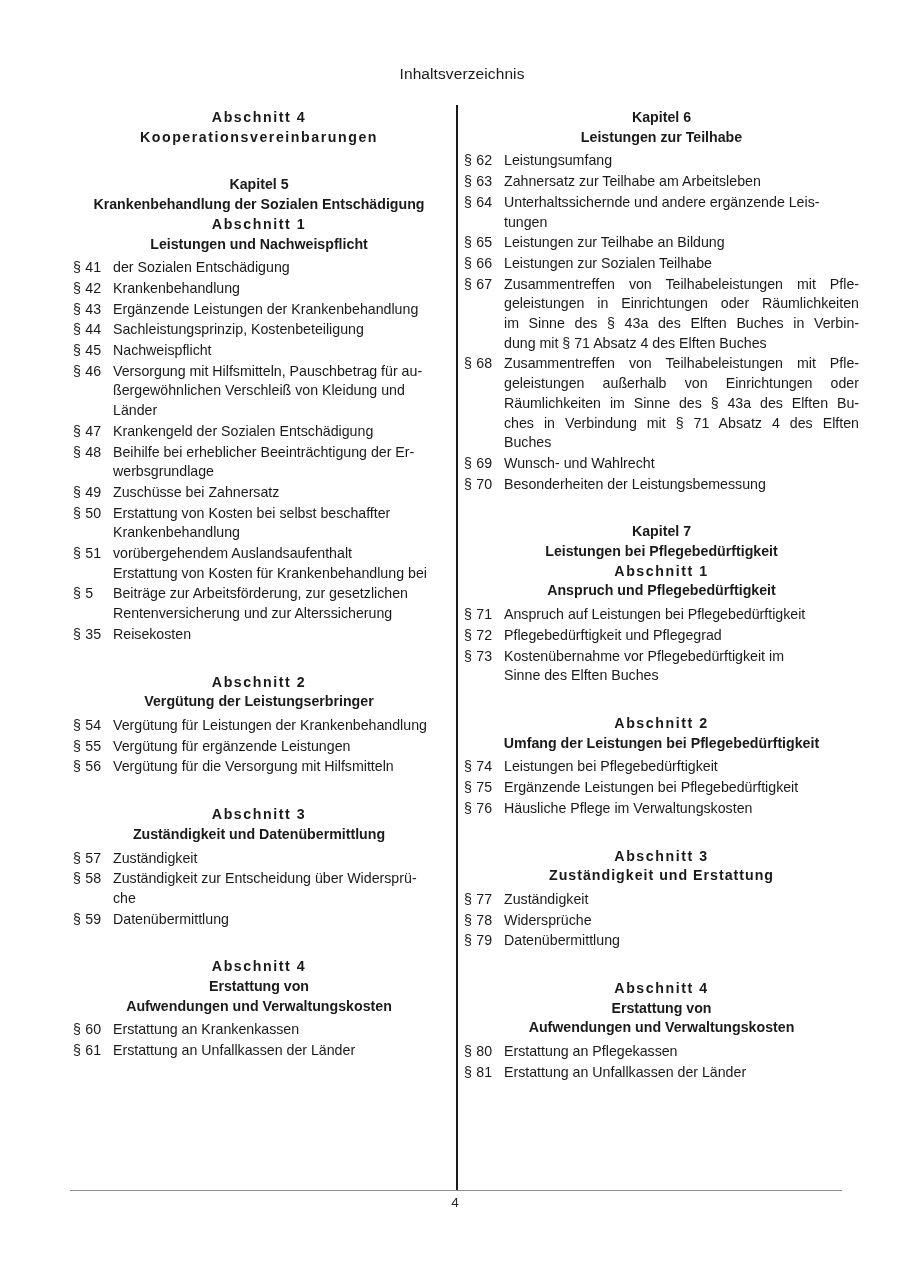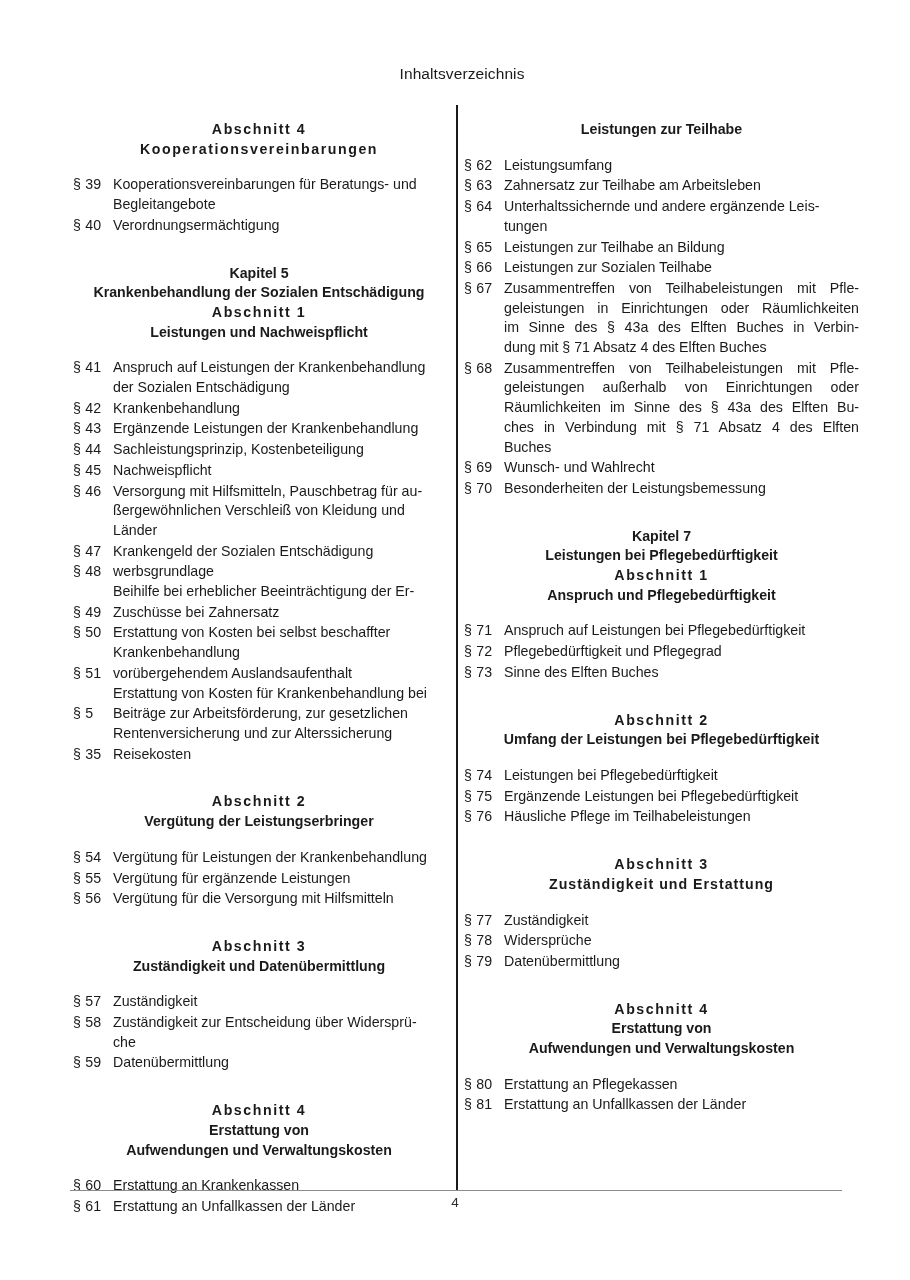--- a/index.html
+++ b/index.html
@@ -61,21 +61,21 @@
     line-height: 19.7px;
     margin: 0;
   }
   .heading .spaced {
     letter-spacing: 1.55px;
   }
   .heading .spaced-light {
     letter-spacing: 1.0px;
   }
   .head-block {
-    margin: 16px;
+    margin: 4px;
   }
   .gap-before-lg { margin-top: 28px; }
 
   .entry {
     display: flex;
     align-items: flex-start;
     font-size: 14.2px;
     line-height: 19.7px;
     margin-top: 1px;
   }
@@ -126,46 +126,30 @@
   <div class="doc-header">Inhaltsverzeichnis</div>
 
   <div class="divider"></div>
 
   <div class="columns">
     <div class="col col-left" id="col-left">
         <div class="head-block">
           <div class="heading"><span class="spaced">Abschnitt 4</span></div>
           <div class="heading"><span class="spaced">Kooperationsvereinbarungen</span></div>
         </div>
-        <div class="entry-group">
-          <div class="entry">
-            <span class="num">§ 39</span>
-            <span class="title">
-              <span class="ln">Kooperationsvereinbarungen für Beratungs- und</span>
-              <span class="ln last">Begleitangebote</span>
-            </span>
-          </div>
-          <div class="entry">
-            <span class="num">§ 40</span>
-            <span class="title">
-              <span class="ln last">Verordnungsermächtigung</span>
-            </span>
-          </div>
-        </div>
         <div class="head-block gap-before-lg">
           <div class="heading"><span>Kapitel 5</span></div>
           <div class="heading"><span>Krankenbehandlung der Sozialen Entschädigung</span></div>
           <div class="heading"><span class="spaced">Abschnitt 1</span></div>
           <div class="heading"><span>Leistungen und Nachweispflicht</span></div>
         </div>
         <div class="entry-group">
           <div class="entry">
             <span class="num">§ 41</span>
             <span class="title">
-              <span class="ln">Anspruch auf Leistungen der Krankenbehandlung</span>
               <span class="ln last">der Sozialen Entschädigung</span>
             </span>
           </div>
           <div class="entry">
             <span class="num">§ 42</span>
             <span class="title">
               <span class="ln last">Krankenbehandlung</span>
             </span>
           </div>
           <div class="entry">
@@ -196,22 +180,22 @@
           </div>
           <div class="entry">
             <span class="num">§ 47</span>
             <span class="title">
               <span class="ln last">Krankengeld der Sozialen Entschädigung</span>
             </span>
           </div>
           <div class="entry">
             <span class="num">§ 48</span>
             <span class="title">
+              <span class="ln">Beihilfe bei erheblicher Beeinträchtigung der Er-</span>
               <span class="ln last">werbsgrundlage</span>
-              <span class="ln">Beihilfe bei erheblicher Beeinträchtigung der Er-</span>
             </span>
           </div>
           <div class="entry">
             <span class="num">§ 49</span>
             <span class="title">
               <span class="ln last">Zuschüsse bei Zahnersatz</span>
             </span>
           </div>
           <div class="entry">
             <span class="num">§ 50</span>
@@ -305,20 +289,21 @@
           <div class="entry">
             <span class="num">§ 61</span>
             <span class="title">
               <span class="ln last">Erstattung an Unfallkassen der Länder</span>
             </span>
           </div>
         </div>
       </div>
     <div class="col col-right" id="col-right">
         <div class="head-block">
+          <div class="heading"><span>Kapitel 6</span></div>
           <div class="heading"><span>Leistungen zur Teilhabe</span></div>
         </div>
         <div class="entry-group">
           <div class="entry">
             <span class="num">§ 62</span>
             <span class="title">
               <span class="ln last">Leistungsumfang</span>
             </span>
           </div>
           <div class="entry">
@@ -393,20 +378,21 @@
           </div>
           <div class="entry">
             <span class="num">§ 72</span>
             <span class="title">
               <span class="ln last">Pflegebedürftigkeit und Pflegegrad</span>
             </span>
           </div>
           <div class="entry">
             <span class="num">§ 73</span>
             <span class="title">
+              <span class="ln">Kostenübernahme vor Pflegebedürftigkeit im</span>
               <span class="ln last">Sinne des Elften Buches</span>
             </span>
           </div>
         </div>
         <div class="head-block gap-before-lg">
           <div class="heading"><span class="spaced">Abschnitt 2</span></div>
           <div class="heading"><span>Umfang der Leistungen bei Pflegebedürftigkeit</span></div>
         </div>
         <div class="entry-group">
           <div class="entry">
@@ -417,21 +403,21 @@
           </div>
           <div class="entry">
             <span class="num">§ 75</span>
             <span class="title">
               <span class="ln last">Ergänzende Leistungen bei Pflegebedürftigkeit</span>
             </span>
           </div>
           <div class="entry">
             <span class="num">§ 76</span>
             <span class="title">
-              <span class="ln last">Häusliche Pflege im Teilhabeleistungen</span>
+              <span class="ln last">Häusliche Pflege im Verwaltungskosten</span>
             </span>
           </div>
         </div>
         <div class="head-block gap-before-lg">
           <div class="heading"><span class="spaced">Abschnitt 3</span></div>
           <div class="heading"><span class="spaced-light">Zuständigkeit und  Erstattung</span></div>
         </div>
         <div class="entry-group">
           <div class="entry">
             <span class="num">§ 77</span>

